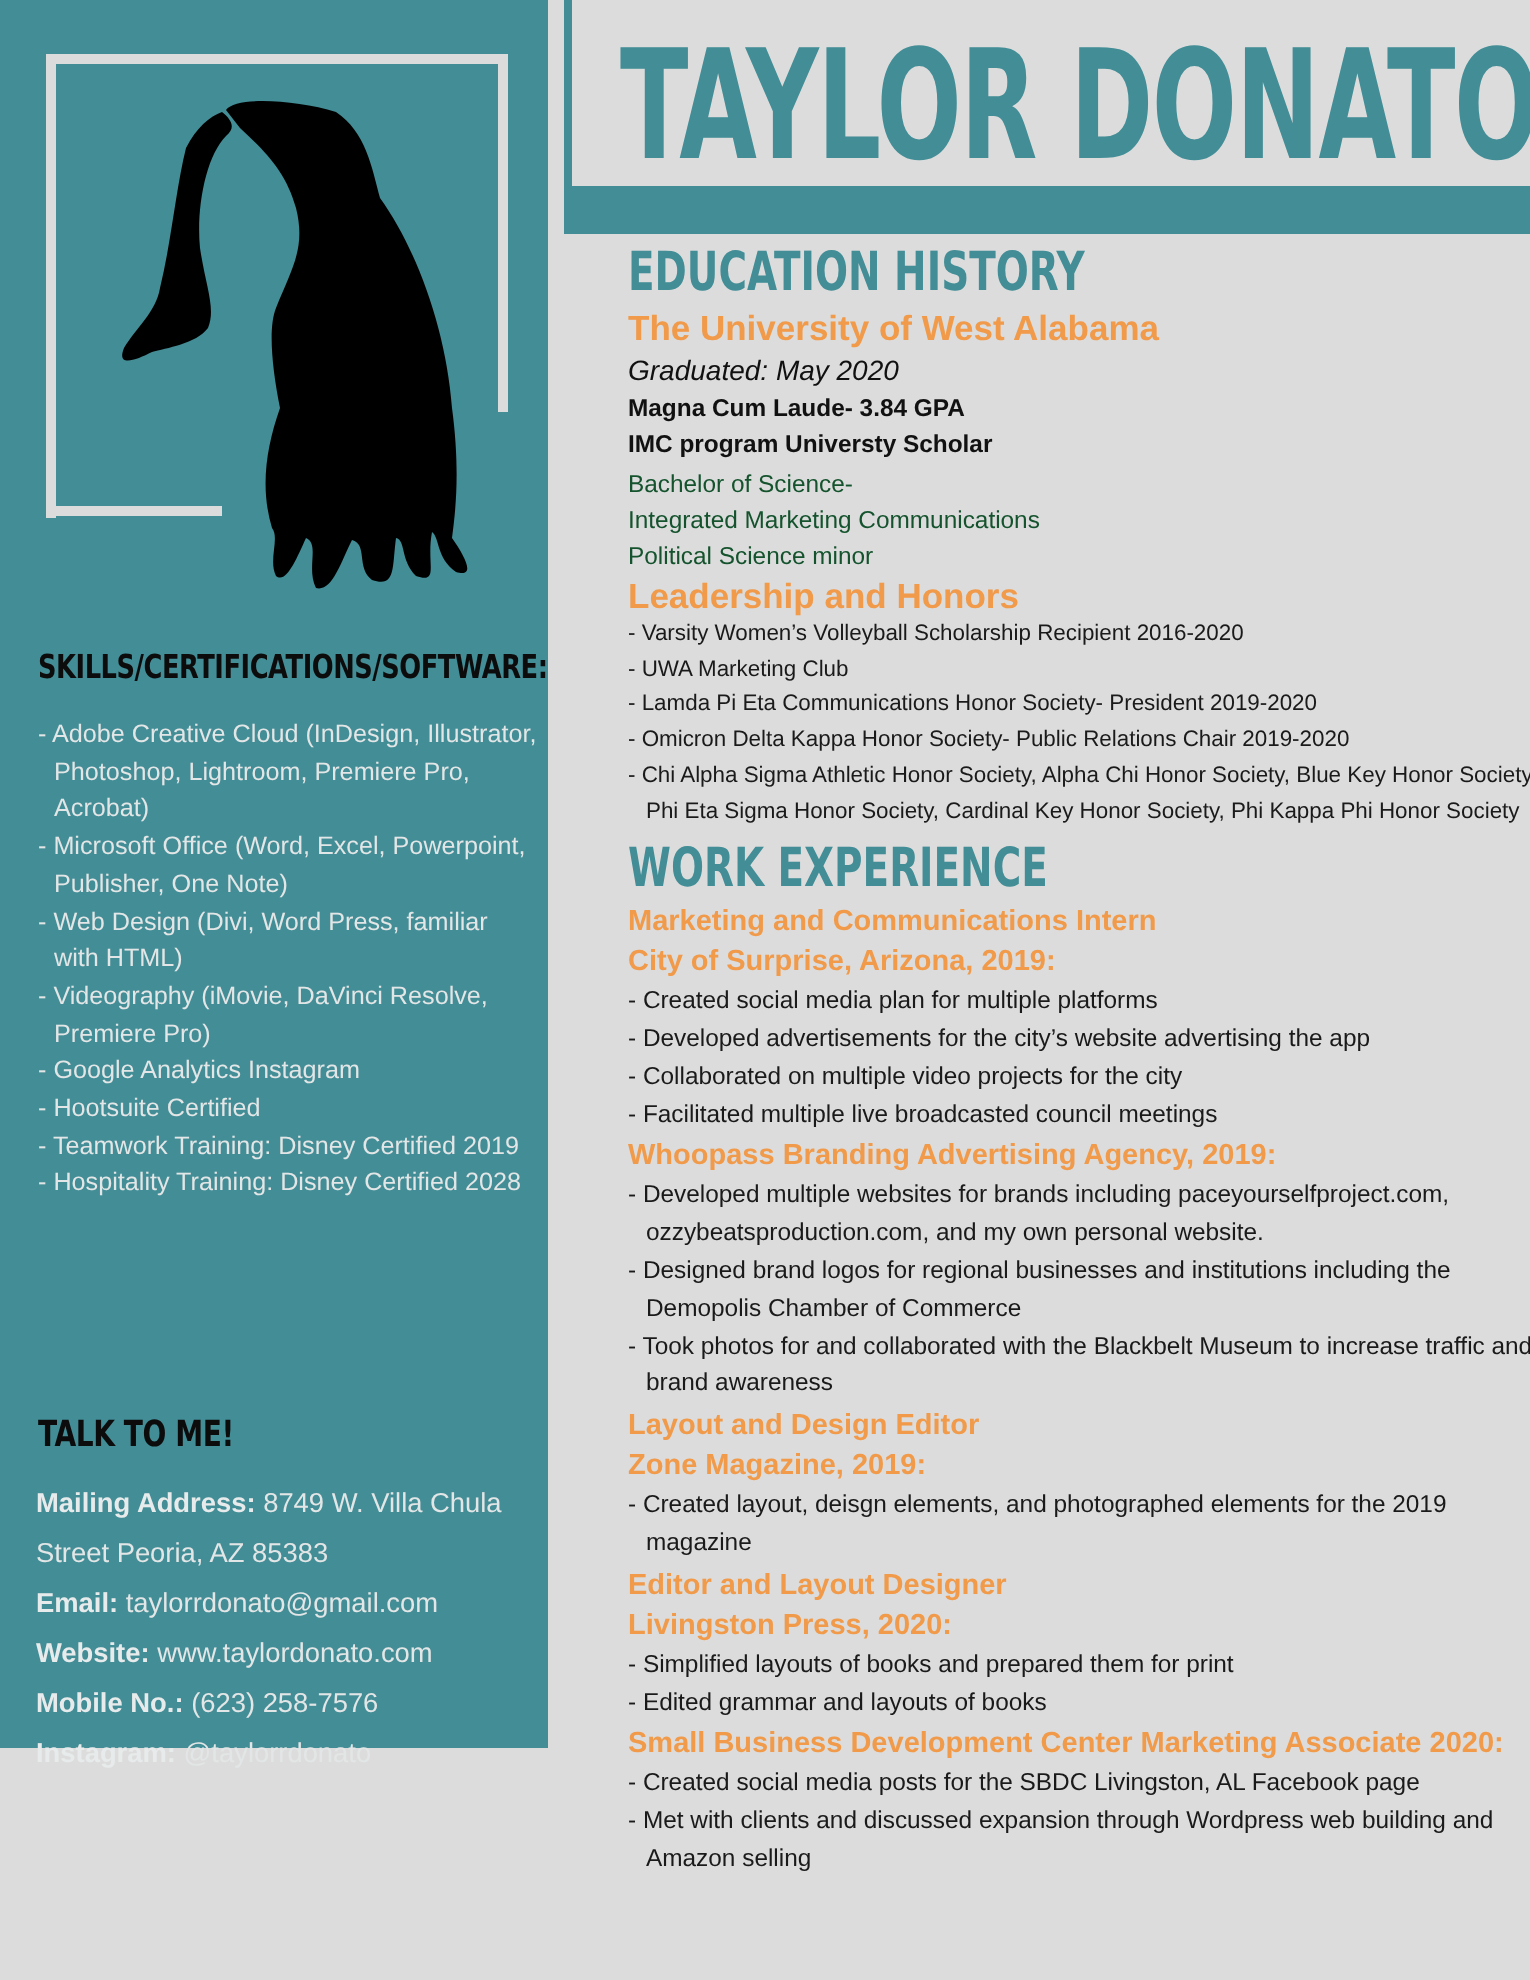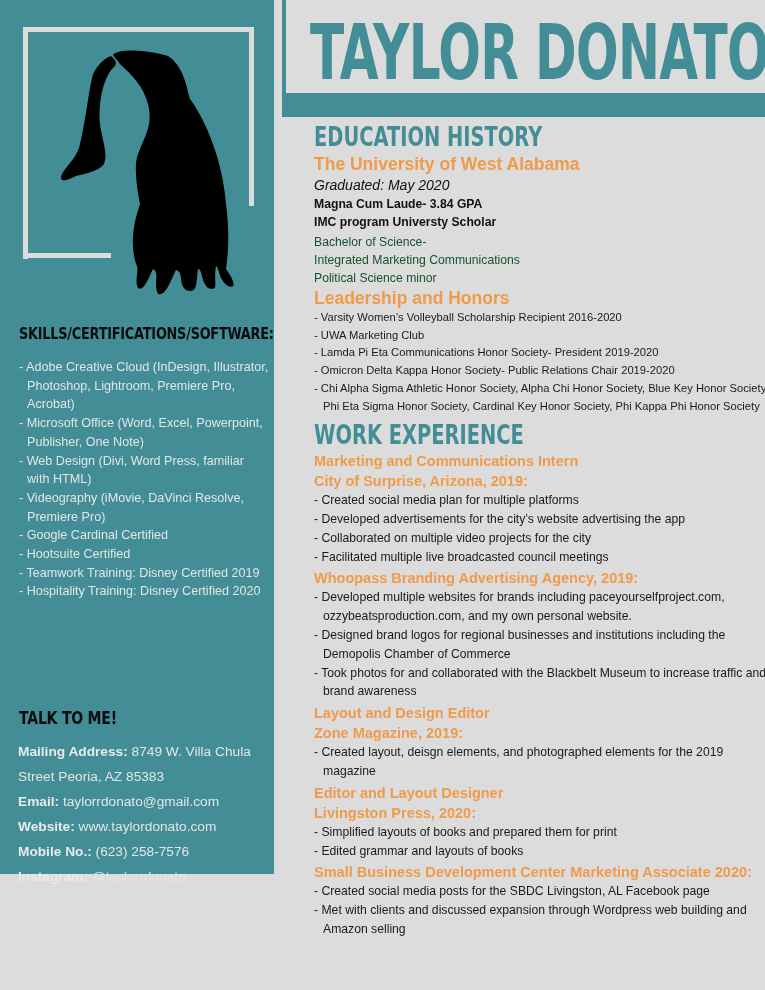--- a/index.html
+++ b/index.html
@@ -55,24 +55,24 @@
     <path fill="#000" d="M55 11 C60 4 90 6 110 12 C125 22 128 40 132 55 C150 80 165 120 168 160 C172 190 170 210 168 225 C175 235 180 245 170 242 C160 235 162 225 158 222 C155 238 162 248 150 244 C142 236 145 226 140 225 C138 240 140 250 128 246 C120 240 126 228 118 226 C112 238 108 252 100 250 C95 240 102 228 95 225 C90 236 85 248 80 244 C76 236 82 225 78 220 C72 200 75 180 82 160 C78 140 76 120 80 110 C88 90 95 80 90 60 C85 42 75 32 62 20 Z"></path>
     <path fill="#000" d="M53 12 C58 16 60 20 55 24 C45 34 40 60 42 80 C45 100 50 110 46 120 C40 128 25 130 18 132 C10 136 0 140 4 130 C10 120 20 112 22 100 C28 75 30 50 35 30 C40 20 47 14 53 12 Z"></path>
   </svg>
 
   <div class="side-heading skills-heading">SKILLS/CERTIFICATIONS/SOFTWARE:</div>
   <ul class="skills-list">
     <li>- Adobe Creative Cloud (InDesign, Illustrator, Photoshop, Lightroom, Premiere Pro, Acrobat)</li>
     <li>- Microsoft Office (Word, Excel, Powerpoint, Publisher, One Note)</li>
     <li>- Web Design (Divi, Word Press, familiar with HTML)</li>
     <li>- Videography (iMovie, DaVinci Resolve, Premiere Pro)</li>
-    <li>- Google Cardinal Certified</li>
+    <li>- Google Analytics Instagram</li>
     <li>- Hootsuite Certified</li>
     <li>- Teamwork Training: Disney Certified 2019</li>
-    <li>- Hospitality Training: Disney Certified 2020</li>
+    <li>- Hospitality Training: Disney Certified 2028</li>
   </ul>
 
   <div class="side-heading talk-heading">TALK TO ME!</div>
   <div class="contact">
     <div class="contact-row"><span class="lbl">Mailing Address:</span><span> 8749 W. Villa Chula Street Peoria, AZ 85383</span></div>
     <div class="contact-row"><span class="lbl">Email:</span><span> taylorrdonato@gmail.com</span></div>
     <div class="contact-row"><span class="lbl">Website:</span><span> www.taylordonato.com</span></div>
     <div class="contact-row"><span class="lbl">Mobile No.:</span><span> (623) 258-7576</span></div>
     <div class="contact-row"><span class="lbl">Instagram:</span><span> @taylorrdonato</span></div>
   </div>

